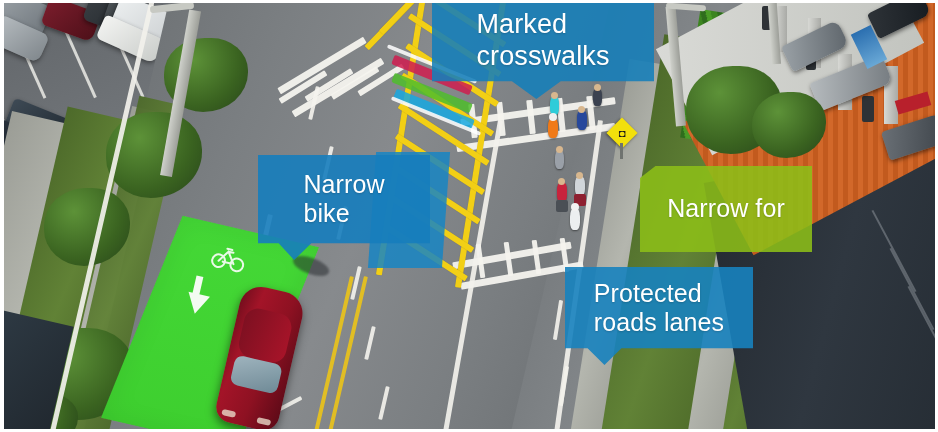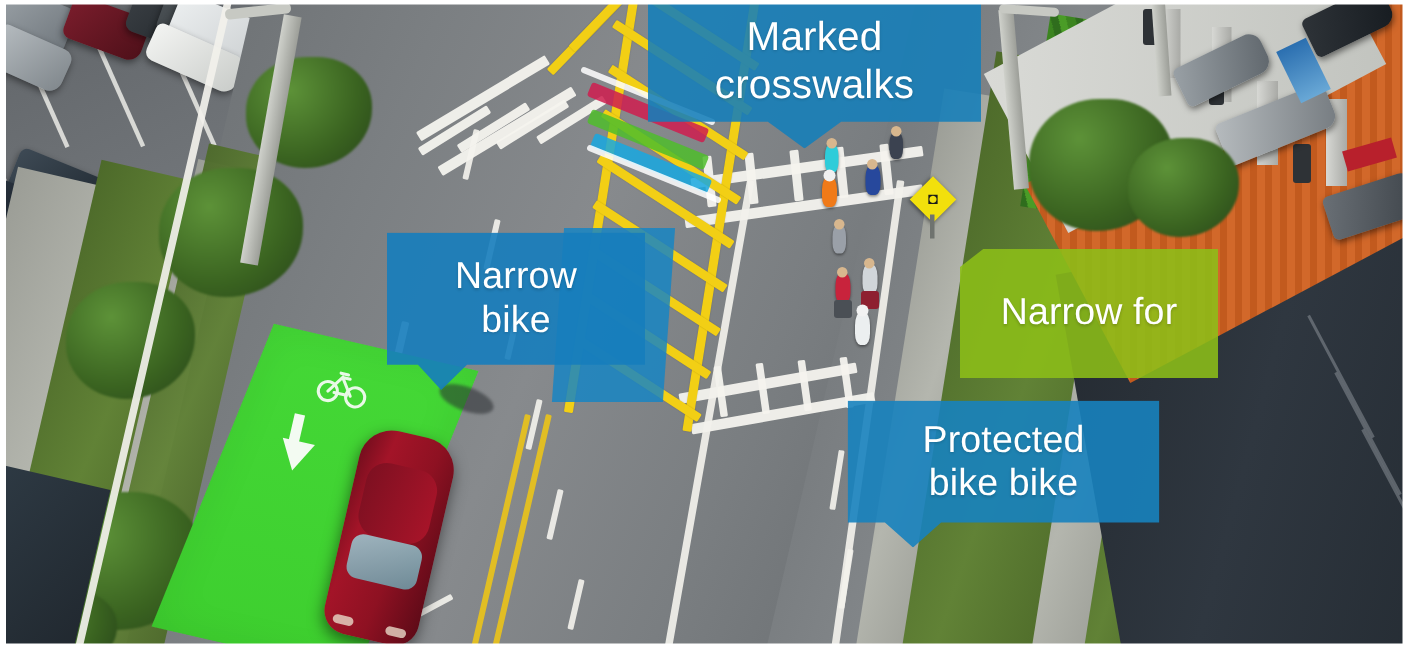--- a/index.html
+++ b/index.html
@@ -178,21 +178,20 @@
   
   .patch{
     position:absolute;left:292px;top:258px;width:38px;height:16px;border-radius:50%;
     background:rgba(40,44,48,.55);transform:rotate(20deg);filter:blur(1.2px);
   }
 
   
   .callout{
     position:absolute;
     display:flex;align-items:center;justify-content:center;
-    text-align:center;
     color:#ffffff;
     font-family:"Liberation Sans",sans-serif;
     font-weight:400;
     line-height:1.18;
     letter-spacing:.1px;
     text-shadow:0 1px 2px rgba(0,0,0,.18);
     user-select:none;
   }
   .callout span{display:block;}
 
@@ -212,21 +211,21 @@
     padding-bottom:17px;
     box-sizing:border-box;
   }
   #callout-safer-people{
     left:640px;top:166px;width:172px;height:86px;
     font-size:25px;
     background:rgba(140,190,24,.88);
     clip-path:polygon(9% 0%, 100% 0%, 100% 100%, 0% 100%, 0% 14%);
   }
   #callout-protected-bike-lanes{
-    left:565px;top:267px;width:208px;height:98px;
+    left:565px;top:267px;width:188px;height:98px;
     font-size:25px;
     background:rgba(23,130,190,.9);
     clip-path:polygon(0% 0%, 100% 0%, 100% 83%, 30% 83%, 21% 100%, 12% 83%, 0% 83%);
     padding-bottom:16px;
     box-sizing:border-box;
   }
 
   .blue-wedge{
     position:absolute;left:372px;top:152px;width:74px;height:116px;
     background:rgba(24,133,195,.85);
@@ -452,21 +451,21 @@
 
   <div class="callout" id="callout-safer-people">
     <div>
       <span>Narrow for</span>
     </div>
   </div>
 
   <div class="callout" id="callout-protected-bike-lanes">
     <div>
       <span>Protected</span>
-      <span>bike bike</span>
+      <span>roads lanes</span>
     </div>
   </div>
 
   <div class="edge-top"></div>
   <div class="edge-bottom"></div>
   <div class="edge-left"></div>
   <div class="edge-right"></div>
 
 </div>
 

